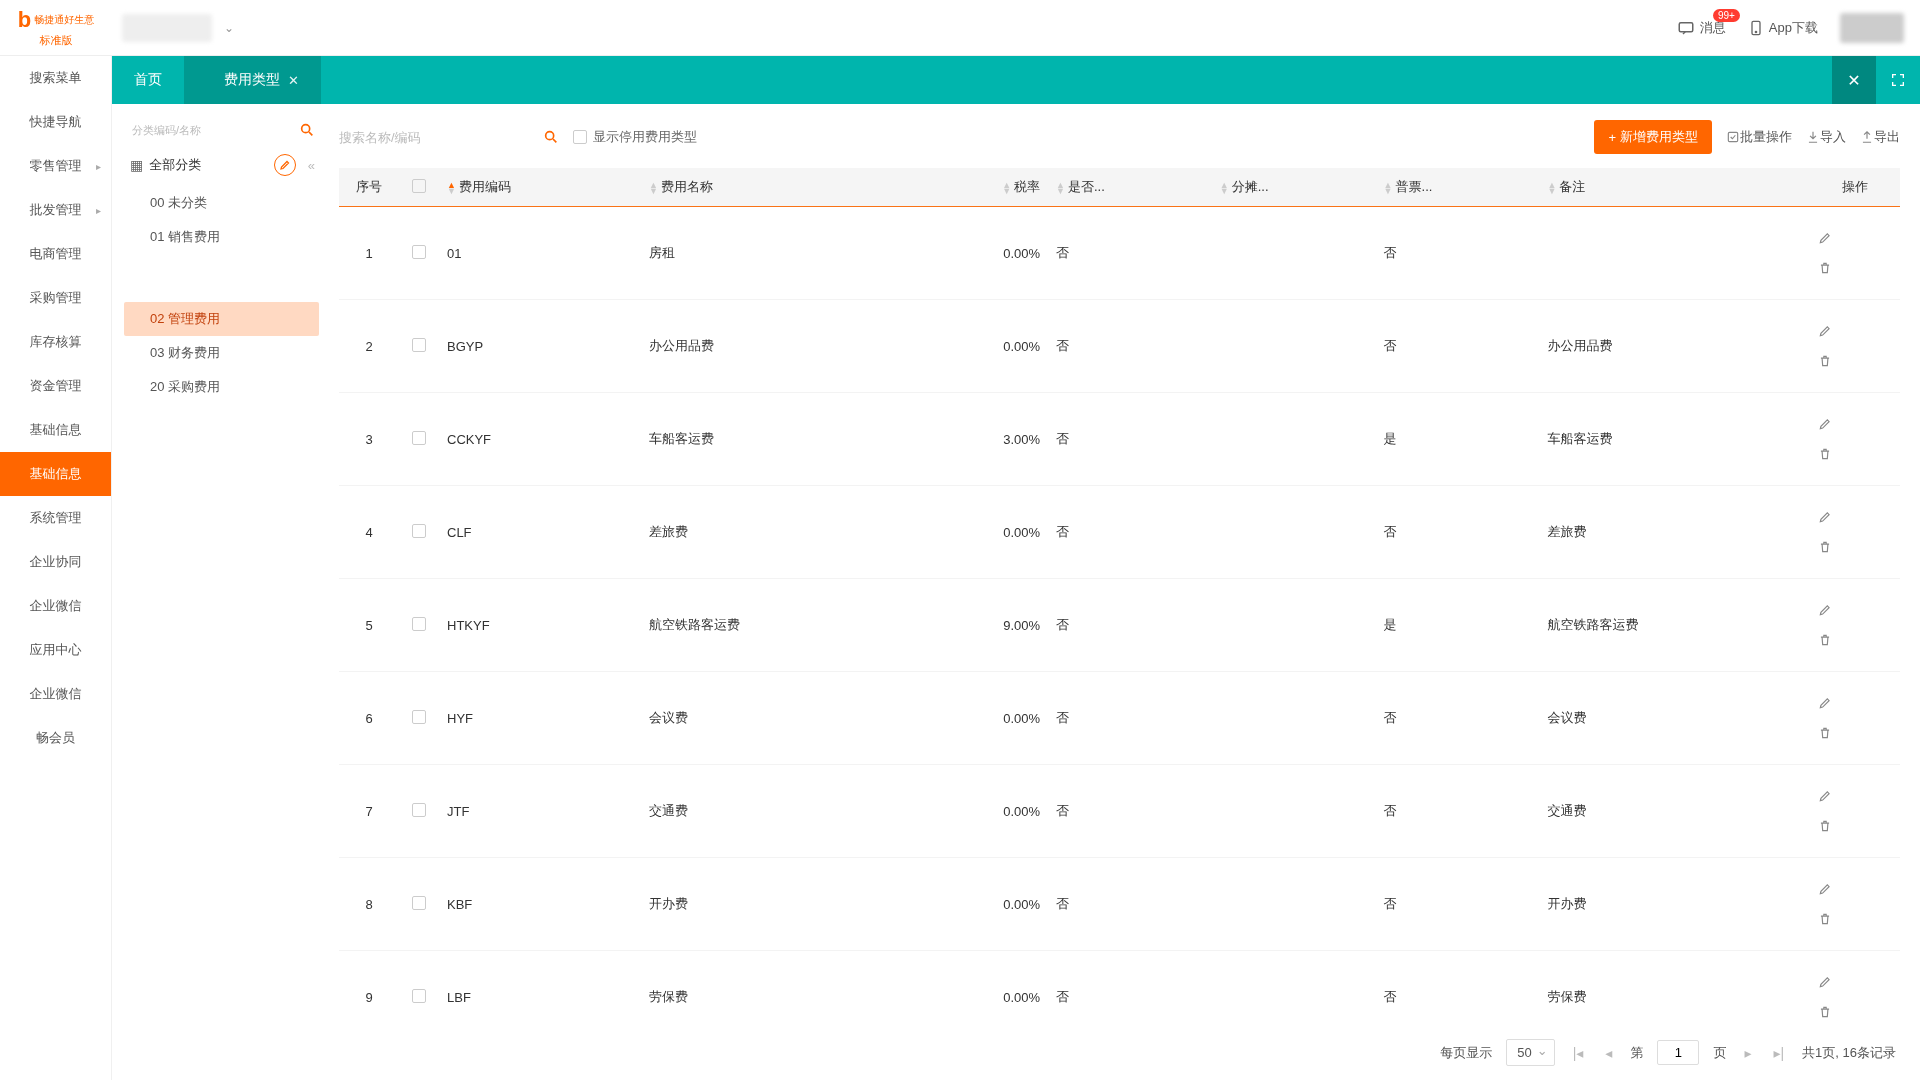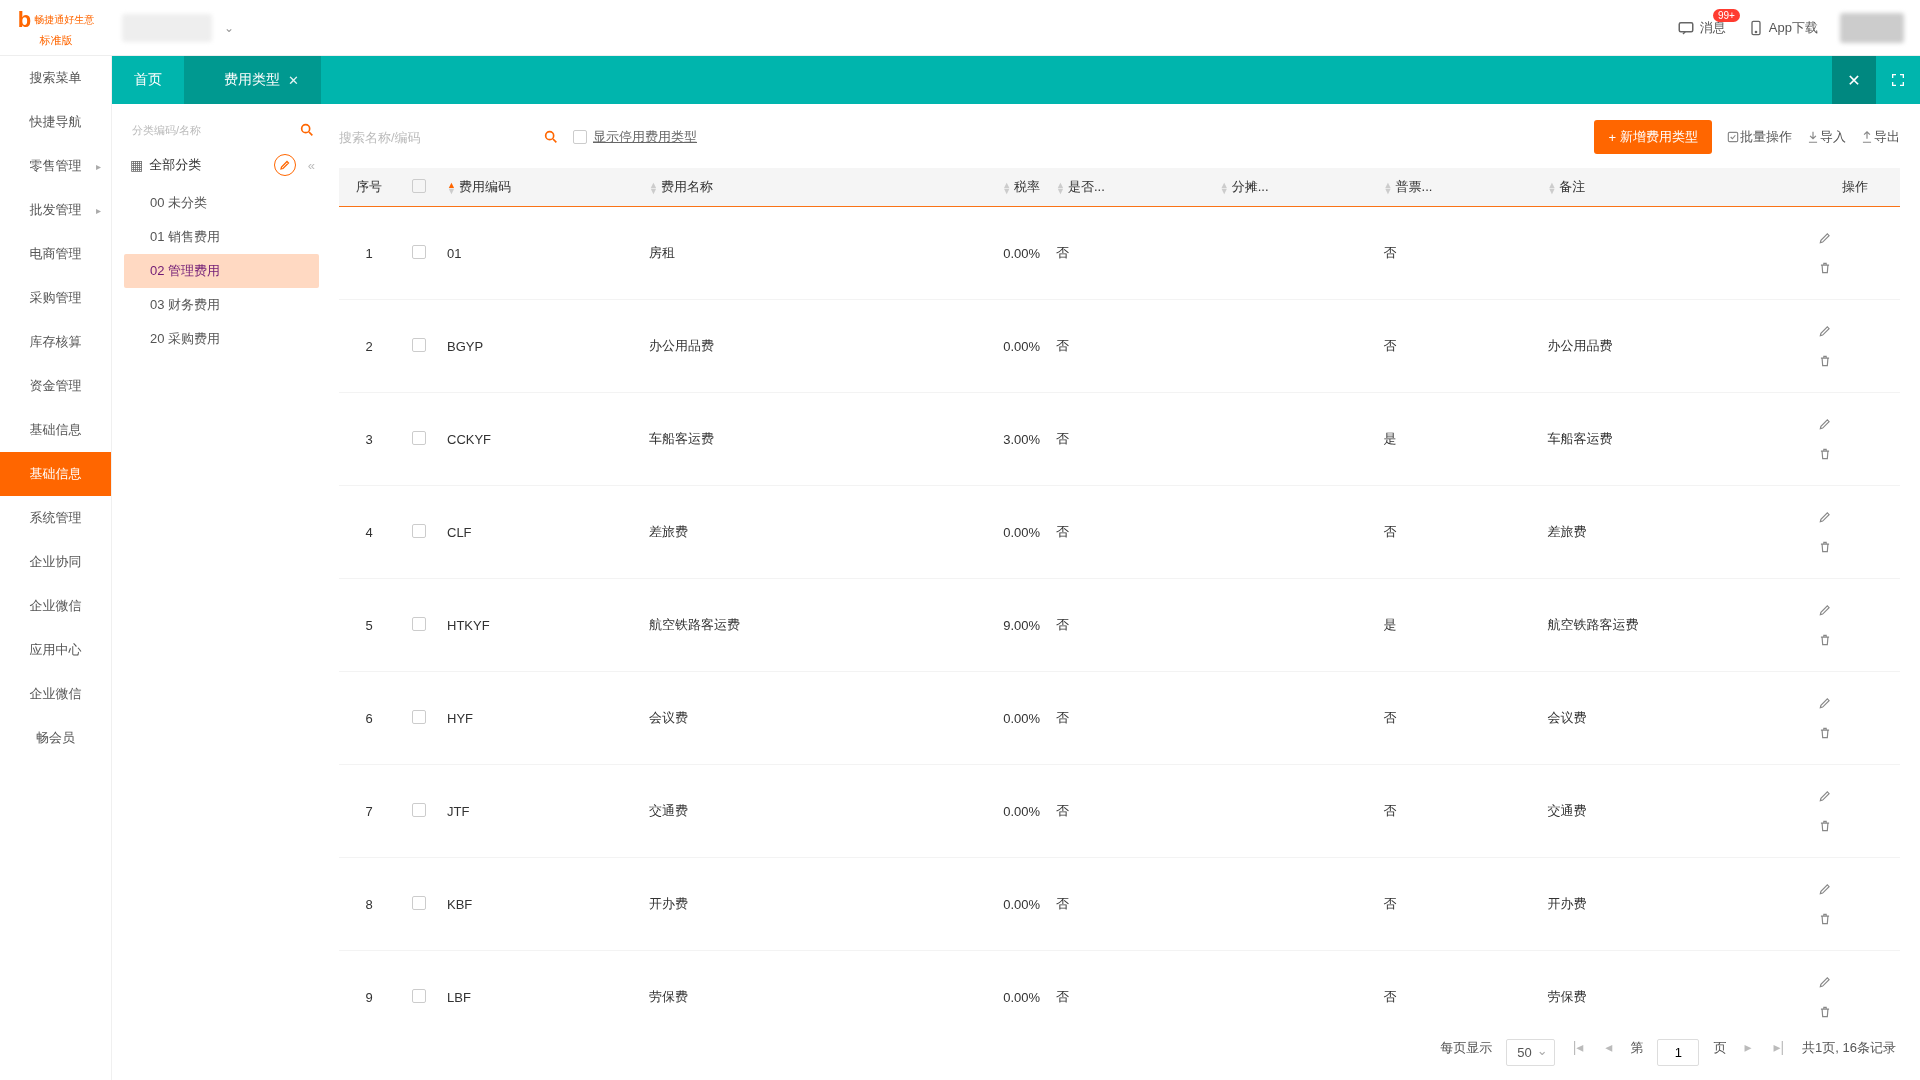--- a/index.html
+++ b/index.html
@@ -51,51 +51,51 @@
 .cat-search { display: flex; align-items: center; padding: 2px 4px 10px 8px; }
 .cat-search input { flex: 1; border: none; outline: none; font-size: 11px; color: #333; }
 .cat-search input::placeholder { color: #bbb; }
 .cat-search .si { color: #ff6600; font-size: 15px; cursor: pointer; }
 .cat-head { display: flex; align-items: center; padding: 6px 4px 6px 6px; gap: 6px; font-size: 13px; color: #333; }
 .cat-head .all-icon { font-size: 14px; color: #666; }
 .cat-head .edit-btn { margin-left: auto; width: 22px; height: 22px; border: 1px solid #ff6600; border-radius: 50%; display: flex; align-items: center; justify-content: center; color: #ff6600; font-size: 12px; cursor: pointer; }
 .cat-head .collapse-btn { color: #bbb; font-size: 13px; cursor: pointer; margin-left: 6px; }
 .cat-list { margin-top: 4px; }
 .cat-item { padding: 8px 10px 8px 26px; font-size: 13px; color: #555; cursor: pointer; border-radius: 2px; }
-.cat-item.selected { background: #ffd9c2; color: #701a75; }
+.cat-item.selected { background: #ffd9c2; color: #c2410c; margin-top: 48px; }
 
 
 .table-area { flex: 1; display: flex; flex-direction: column; min-width: 0; margin-left: 20px; }
 .toolbar { display: flex; align-items: center; gap: 14px; padding: 0 0 14px 0; }
 .tb-search { display: flex; align-items: flex-end; width: 220px; }
 .tb-search input { flex: 1; border: none; outline: none; font-size: 13px; }
 .tb-search input::placeholder { color: #bbb; }
 .tb-search .si { color: #ff6600; font-size: 15px; cursor: pointer; }
-.tb-check { display: flex; align-items: center; gap: 6px; color: #666; font-size: 13px; cursor: pointer; text-decoration: underline; }
+.tb-check { display: flex; align-items: center; gap: 6px; color: #666; font-size: 13px; cursor: pointer; }
 .tb-check .cb { width: 14px; height: 14px; border: 1px solid #ccc; border-radius: 2px; }
 .toolbar-spacer { flex: 1; }
 .btn-primary { background: #ff6600; color: #fff; padding: 8px 14px; border-radius: 3px; cursor: pointer; font-size: 13px; display: flex; align-items: center; gap: 4px; }
 .btn-link { color: #555; cursor: pointer; font-size: 13px; display: flex; align-items: center; }
 .btn-link .ic { color: #888; font-size: 13px; }
 
 
 .tbl-wrap { flex: 1; overflow: auto; }
 table.tbl { width: 100%; border-collapse: collapse; }
 .tbl thead th { background: #f5f5f5; font-weight: normal; color: #333; text-align: left; padding: 10px 8px; font-size: 13px; border-bottom: 1px solid #f97316; position: relative; white-space: nowrap; }
 .tbl thead th .sort { color: #ccc; font-size: 9px; display: inline-flex; flex-direction: column; line-height: 6px; margin-right: 3px; vertical-align: middle; }
 .tbl thead th.sorted .sort .up { color: #ff6600; }
 .tbl tbody td { padding: 8px 8px; font-size: 13px; color: #333; border-bottom: 1px solid #f3f3f3; white-space: nowrap; }
 .tbl .cb { width: 14px; height: 14px; border: 1px solid #ccc; border-radius: 2px; display: inline-block; cursor: pointer; }
 .tbl .col-seq { width: 60px; text-align: center; }
 .tbl .col-chk { width: 40px; text-align: center; }
 .tbl .col-op { width: 90px; text-align: center; }
 .op-ic { color: #888; cursor: pointer; margin: 0 4px; font-size: 14px; }
 
 
-.pager { display: flex; justify-content: flex-end; gap: 14px; padding: 14px 4px 4px 0; color: #555; font-size: 13px; }
+.pager { display: flex; align-items: center; justify-content: flex-end; gap: 14px; padding: 14px 4px 4px 0; color: #555; font-size: 13px; }
 .pager .sel { border: 1px solid #ddd; padding: 5px 22px 5px 10px; border-radius: 2px; position: relative; cursor: pointer; }
 .pager .sel::after { content: "⌄"; position: absolute; right: 6px; top: 3px; color: #aaa; }
 .pager .pg-btn { color: #bbb; cursor: pointer; padding: 0 4px; font-size: 14px; }
 .pager .pg-input { width: 42px; border: 1px solid #ddd; border-radius: 2px; padding: 4px 6px; text-align: center; font-size: 13px; }
 
 svg { display: block; }
 </style>
 </head>
 <body>
 

